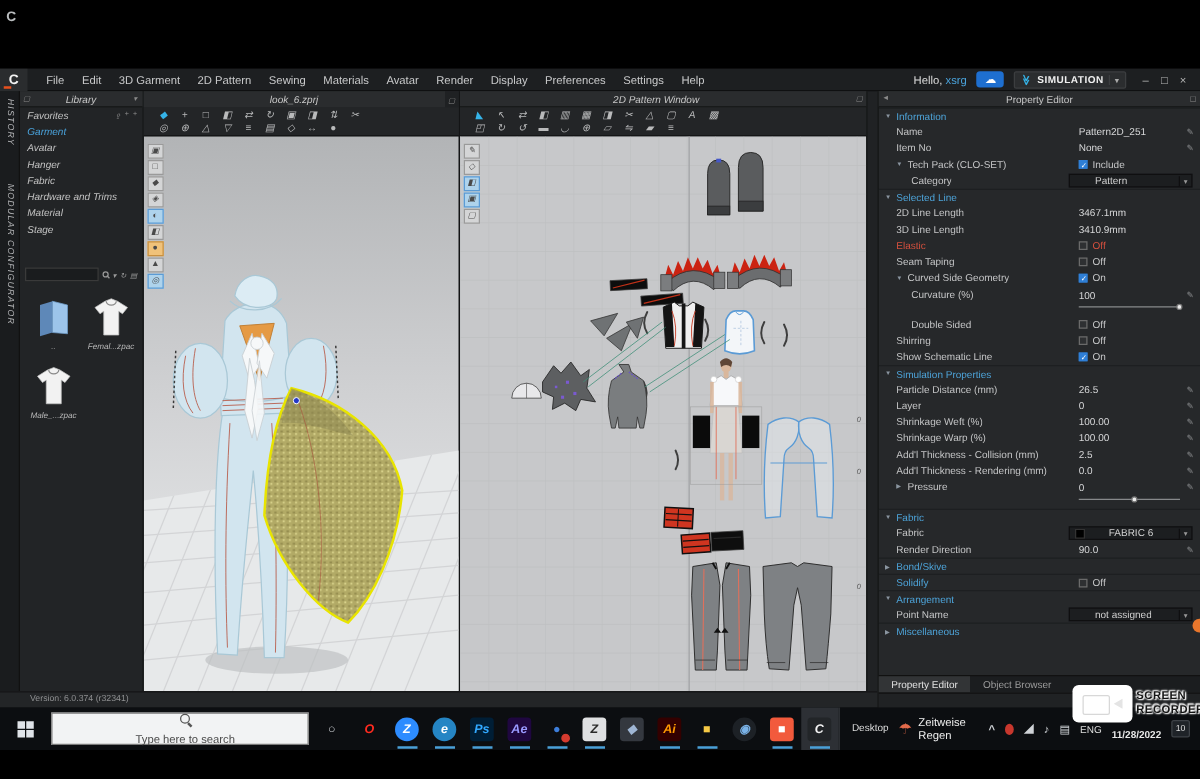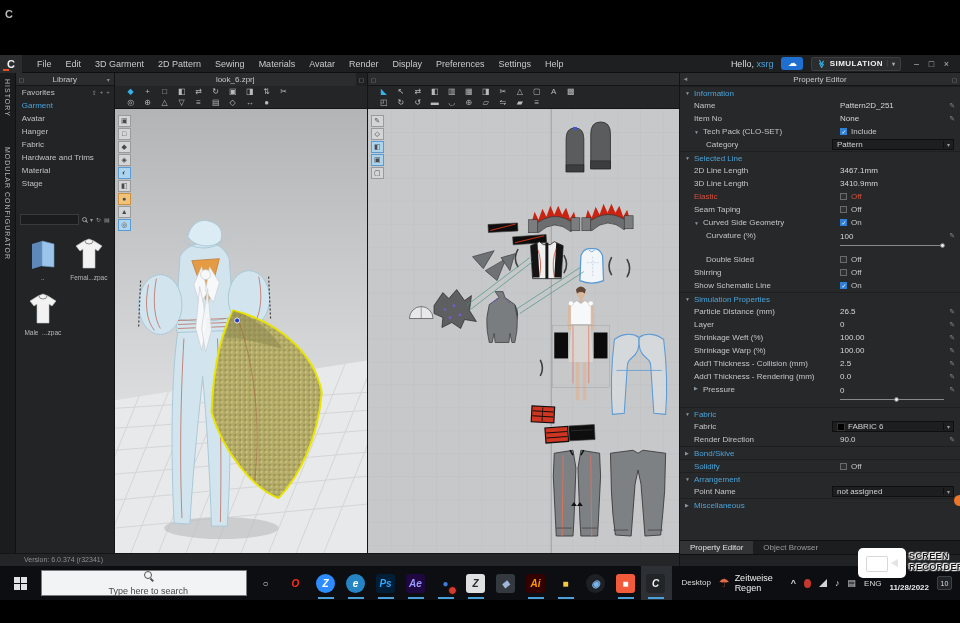--- a/index.html
+++ b/index.html
@@ -24,21 +24,21 @@
     line-height:12px; text-align:center; }
   .simbtn { display:flex; align-items:center; background:#2b2d2f; border:1px solid #3c3e40; border-radius:2px;
     height:14px; padding:0 5px; gap:4px; }
   .simchev { color:#35b3e8; font-size:8px; display:inline-block; transform:rotate(90deg); font-weight:bold; }
   .simlabel { font-size:8px; color:#f0f0f0; font-weight:bold; letter-spacing:.4px; }
   .simdd { border-left:1px solid #3c3e40; padding-left:4px; color:#aaa; font-size:6px; }
   .simdd::after { content:"▾"; }
   .wctrl { display:flex; }
   .wctrl span { color:#b8b8b8; font-size:9px; width:15px; text-align:center; line-height:18px; }
 
-  .main { position:absolute; top:18px; bottom:13px; left:0; width:694px; display:flex; }
+  .main { position:absolute; top:18px; bottom:13px; left:0; width:694px; display:flex;font-style:italic; }
   .statusbar { position:absolute; bottom:0; left:0; width:702px; height:13px; background:#232527;
     border-top:1px solid #141516; color:#8f9092; font-size:7px; line-height:12px; padding-left:24px; }
 
   
   .rail { width:16px; background:#1a1c1e; border-right:1px solid #111; position:relative; }
   .vtext { writing-mode:vertical-rl; font-size:7px; color:#b4b5b7; letter-spacing:1px; position:absolute; left:4px; }
   .vt1 { top:6px; } .vt2 { top:74px; }
 
   
   .library { width:100px; background:#222426; border-right:1px solid #131415; display:flex; flex-direction:column; }
@@ -70,21 +70,21 @@
   .ticon.blue { color:#35b3e8; }
   .canvas { flex:1; position:relative; overflow:hidden; }
   .canvas svg.full { position:absolute; inset:0; width:100%; height:100%; }
   .vstrip { position:absolute; left:3px; top:6px; width:14px; display:flex; flex-direction:column; gap:1px; }
   .vicon { width:13px; height:12px; background:#d4d5d6; border:1px solid #9a9a9a; color:#4a4a4a; font-size:7px;
     line-height:10px; text-align:center; }
   .vicon.hl { background:#aed3ec; border-color:#5b9bd5; }
   .vicon.org { background:#f0c27a; border-color:#c89040; }
 
   
-  .prop { position:absolute; right:0; top:18px; bottom:0; width:281px; background:#26282a; border-left:1px solid #131415; }
+  .prop { position:absolute; right:0; top:18px; bottom:0; width:258px; background:#26282a; border-left:1px solid #131415; }
   .prop .phead { background:#2a2c2e; }
   .prows { position:absolute; top:13px; bottom:26px; left:0; right:0; overflow:hidden; font-size:8px; }
   .pr { position:relative; height:13px; display:flex; align-items:center; padding-left:14px; }
   .pr.i2 { padding-left:26px; }
   .pr.sec { padding-left:5px; height:13px;align-items:center; }
   .pr.prS { height:24px; align-items:flex-start; padding-top:2px; }
   .lbl { color:#c4c5c6; white-space:nowrap; overflow:hidden; max-width:150px; }
   .sec .slbl { color:#4da3d8; }
   .solid .slbl { color:#4da3d8; }
   .alert .lbl, .alert .cv { color:#d4503e; }
@@ -96,21 +96,21 @@
   .val { color:#d6d7d8; }
   .cv { color:#c6c7c8; }
   .cb { width:7px; height:7px; border:1px solid #6a6a6a; background:#2e3032; display:inline-block; position:relative; flex:none; }
   .cb.on { background:#2f7fd6; border-color:#2f7fd6; }
   .cb.on::after { content:"✓"; color:#fff; font-size:6px; position:absolute; left:0.5px; top:-1.5px; }
   .pen { position:absolute; right:5px; top:0; height:100%; display:flex; align-items:center; color:#87898b; font-size:7px; }
   .pen::after { content:"✎"; }
   .prS .pen { height:14px; }
   .dd { position:absolute; left:152px; right:6px; height:11px; background:#1c1e20; border:1px solid #0f0f10;
     display:flex; align-items:center; font-size:8px; color:#d0d0d0; padding-left:4px; }
-  .ddt { white-space:nowrap; overflow:hidden; }
+  .ddt { white-space:nowrap; overflow:hidden;margin-left:16px; }
   .dda { margin-left:auto; width:10px; border-left:1px solid #0f0f10; text-align:center; color:#999; font-size:6px; font-weight:normal; flex:none; }
   .dda::after { content:"▾"; }
   .sw { width:8px; height:8px; background:#000; border:1px solid #333; margin-right:3px; flex:none; }
   .trk { position:absolute; left:160px; right:16px; top:16px; height:1px; background:#87898b; }
   .knob { position:absolute; top:-2.5px; width:5px; height:5px; border-radius:50%; background:#ececec; border:1px solid #777; }
   .pr.sec { border-top:1px solid #1d1f21; }
   .ptabs { position:absolute; bottom:12px; left:0; right:0; height:14px; background:#1b1d1f; display:flex; border-top:1px solid #111; }
   .ptab { padding:0 10px; line-height:14px; font-size:8px; color:#9a9a9a; }
   .ptab.active { background:#323436; color:#e0e0e0; }
   .pfoot { position:absolute; bottom:0; height:12px; left:0; right:0; background:#202224; border-top:1px solid #101010; }
@@ -394,20 +394,21 @@
             <span class="vicon">◧</span>
             <span class="vicon org">●</span>
             <span class="vicon">▲</span>
             <span class="vicon hl">◎</span>
           </div>
       </div>
     </div>
 
     <div class="v2d">
       <div class="phead">
+        <span class="t">2D Pattern Window</span>
         <span class="hicon">▢</span>
       </div>
       <div class="tools">
         <div class="trow">
             <span class="ticon blue">◣</span>
             <span class="ticon">↖</span>
             <span class="ticon">⇄</span>
             <span class="ticon">◧</span>
             <span class="ticon">▥</span>
             <span class="ticon">▦</span>

